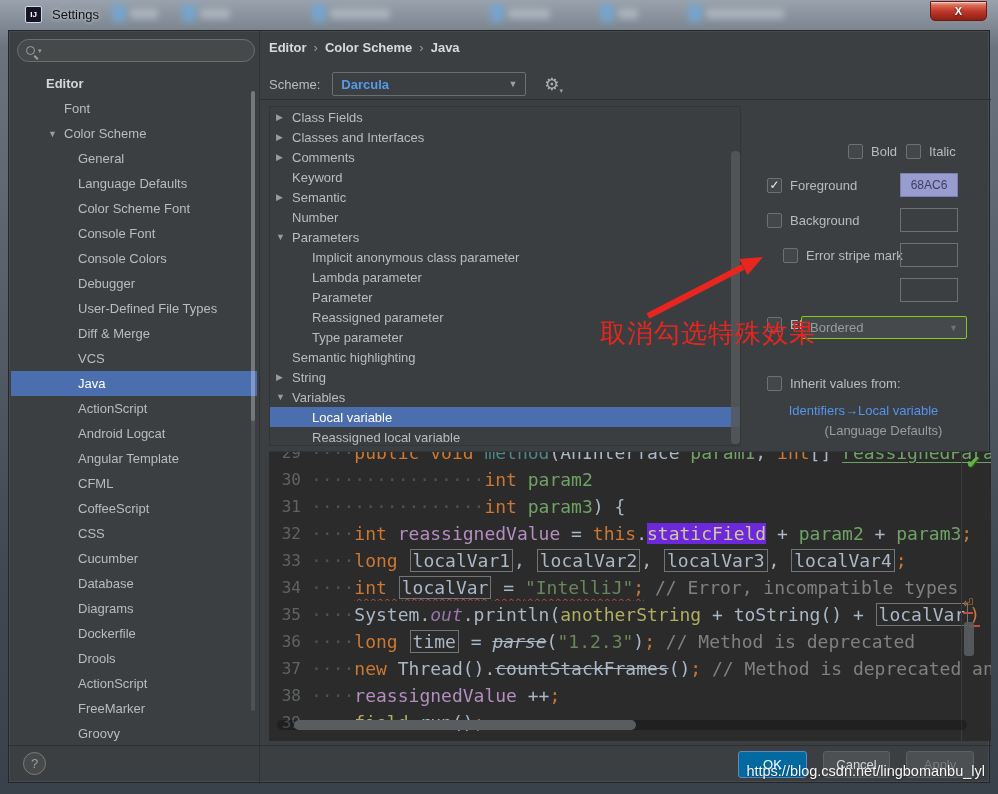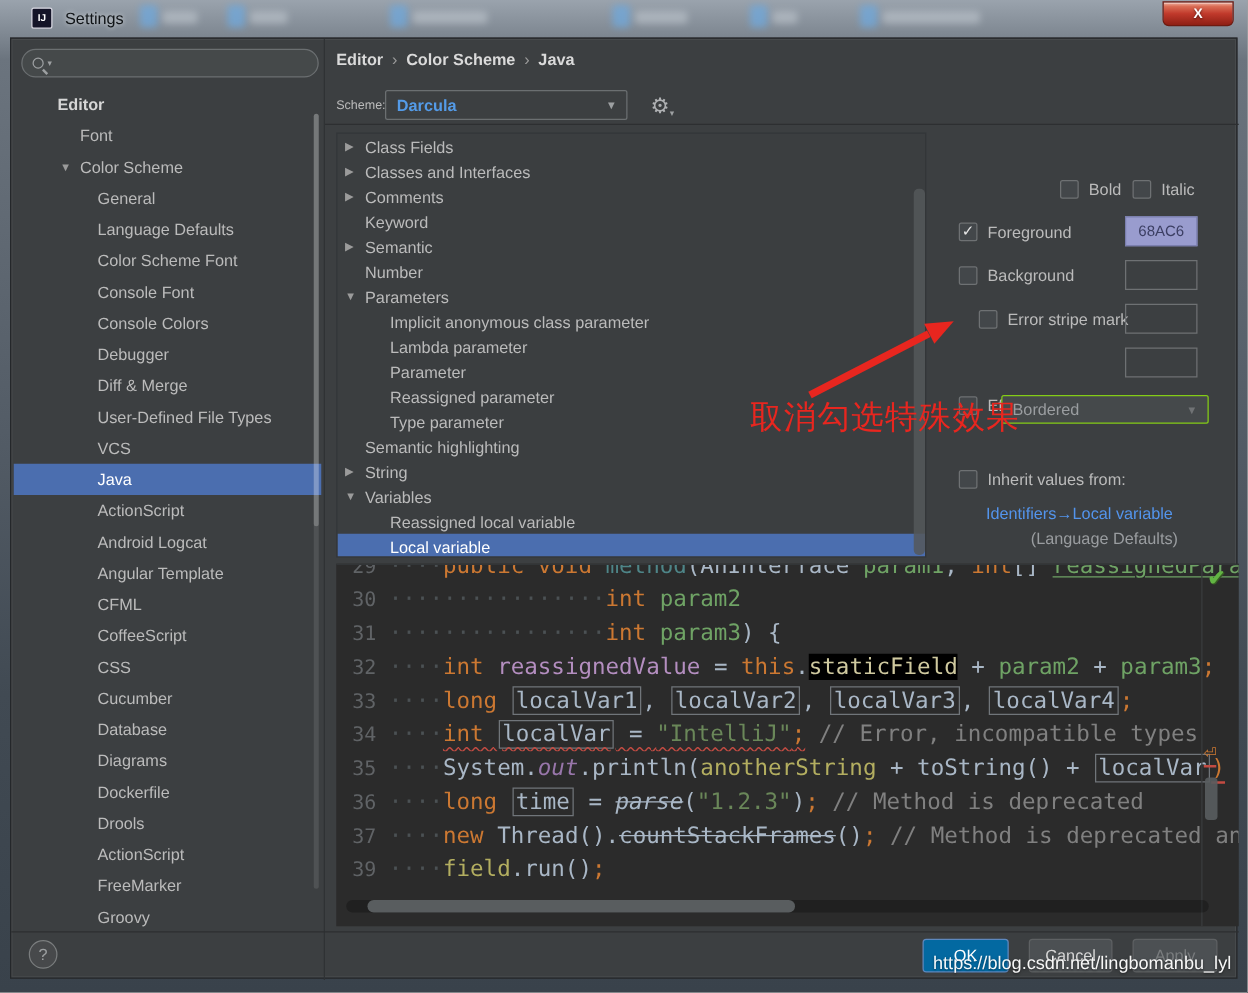--- a/index.html
+++ b/index.html
@@ -42,21 +42,21 @@
   .sb-row.sel { background:#4b6eaf; color:#ffffff; }
   .sb-row .tri { position:absolute; left:37px; font-size:9px; color:#9b9b9b; }
   .sb-scroll { position:absolute; left:242px; top:60px; width:4px; height:620px; background:rgba(255,255,255,.10); border-radius:2px; }
   .sb-thumb { position:absolute; left:242px; top:60px; width:4px; height:330px; background:rgba(255,255,255,.22); border-radius:2px; }
   .divider-v { position:absolute; left:250px; top:0; width:1px; height:753px; background:#2f3234; }
 
   
   .breadcrumb { position:absolute; left:260px; top:9px; font-size:13px; font-weight:bold; color:#dadada; }
   .breadcrumb .sep { color:#9b9b9b; font-weight:normal; padding:0 7px; }
   .scheme-row { position:absolute; left:260px; top:41px; display:flex; align-items:center; }
-  .scheme-label { color:#bbbbbb; font-size:10px; }
+  .scheme-label { color:#bbbbbb; font-size:13px; margin-right:12px; }
   .scheme-select { width:194px; height:24px; background:#3c3f41; border:1px solid #6b6f71; border-radius:2px;
                    display:flex; align-items:center; padding:0 8px; }
   .scheme-value { color:#549be8; font-weight:bold; font-size:13px; flex:1; }
   .dd-caret { color:#9da0a2; font-size:9px; }
   .gear { margin-left:18px; color:#afb1b3; font-size:17px; }
   .gear-caret { color:#9da0a2; font-size:7px; vertical-align:bottom; }
   .hr-top { position:absolute; left:251px; top:68px; width:731px; height:1px; background:#2d2f31; }
 
   
   .tree-panel { position:absolute; left:260px; top:75px; width:472px; height:340px; background:#3b3e40;
@@ -97,21 +97,21 @@
   .sg-ws { color:#4b5154; }
   .sg-kw { color:#cc7832; }
   .sg-pl { color:#a9b7c6; }
   .sg-prm { color:#6fa365; }
   .sg-str { color:#6a8759; }
   .sg-cmt { color:#808080; }
   .sg-pur { color:#b48ec0; }
   .sg-yel { color:#b3ae60; }
   .sg-teal { color:#4e8588; }
   .sg-semi { color:#cc7832; }
-  .sg-sf { background:#000000; color:#cfc99f; }
+  .sg-sf { background:#6d28d9; color:#cfc99f; }
   .sg-box { border:1px solid #70757a; padding:0 2px; margin:0 1px; }
   .sg-strike { text-decoration:line-through; }
   .sg-itl { font-style:italic; }
   .sg-out { font-style:italic; color:#9876aa; }
   .sg-wave { text-decoration-line:underline; text-decoration-style:wavy; text-decoration-color:#c34b42;
              text-decoration-thickness:1px; text-underline-offset:4px; }
   .sg-uln { text-decoration:underline; text-underline-offset:3px; }
   .sg-wrap { color:#cc7832; border-bottom:2px solid #c34b42; }
   .stripe-line { position:absolute; left:692px; top:0; width:1px; height:290px; background:#3a3d3e; }
   .green-check { position:absolute; left:697px; top:0px; color:#62b543; font-size:17px; font-weight:bold;
@@ -187,24 +187,24 @@
         <div class="sb-row lvl2">
           <span>Console Font</span>
         </div>
         <div class="sb-row lvl2">
           <span>Console Colors</span>
         </div>
         <div class="sb-row lvl2">
           <span>Debugger</span>
         </div>
         <div class="sb-row lvl2">
+          <span>User-Defined File Types</span>
+        </div>
+        <div class="sb-row lvl2">
           <span>Diff &amp; Merge</span>
-        </div>
-        <div class="sb-row lvl2">
-          <span>User-Defined File Types</span>
         </div>
         <div class="sb-row lvl2">
           <span>VCS</span>
         </div>
         <div class="sb-row lvl2 sel">
           <span>Java</span>
         </div>
         <div class="sb-row lvl2">
           <span>ActionScript</span>
         </div>
@@ -309,25 +309,25 @@
           <span>Semantic highlighting</span>
         </div>
         <div class="tr-row lvl0">
           <span class="tri">▶</span>
           <span>String</span>
         </div>
         <div class="tr-row lvl0">
           <span class="tri">▼</span>
           <span>Variables</span>
         </div>
-        <div class="tr-row lvl1">
-          <span>Reassigned local variable</span>
-        </div>
         <div class="tr-row lvl1 sel">
           <span>Local variable</span>
+        </div>
+        <div class="tr-row lvl1">
+          <span>Reassigned local variable</span>
         </div>
       </div>
     <div class="tree-scroll"></div>
 
     <div class="attrs">
       <div class="attr-row" style="left:97px; top:38px;">
         <span class="cb"></span>
         <span>Bold</span>
       </div>
       <div class="attr-row" style="left:155px; top:38px;">
@@ -376,20 +376,21 @@
       <div class="ed-lines">
           <div class="ed-row"><span class="gutter">29</span><span class="code"><span class="sg-ws">····</span><span class="sg-kw">public </span><span class="sg-kw">void </span><span class="sg-teal">method</span><span class="sg-pl">(AnInterface </span><span class="sg-prm">param1</span><span class="sg-pl">, </span><span class="sg-kw">int</span><span class="sg-pl">[] </span><span class="sg-prm sg-uln">reassignedParam</span></span></div>
           <div class="ed-row"><span class="gutter">30</span><span class="code"><span class="sg-ws">················</span><span class="sg-kw">int </span><span class="sg-prm">param2</span></span></div>
           <div class="ed-row"><span class="gutter">31</span><span class="code"><span class="sg-ws">················</span><span class="sg-kw">int </span><span class="sg-prm">param3</span><span class="sg-pl">) {</span></span></div>
           <div class="ed-row"><span class="gutter">32</span><span class="code"><span class="sg-ws">····</span><span class="sg-kw">int </span><span class="sg-pur">reassignedValue</span><span class="sg-pl"> = </span><span class="sg-kw">this</span><span class="sg-pl">.</span><span class="sg-sf">staticField</span><span class="sg-pl"> + </span><span class="sg-prm">param2</span><span class="sg-pl"> + </span><span class="sg-prm">param3</span><span class="sg-semi">;</span></span></div>
           <div class="ed-row"><span class="gutter">33</span><span class="code"><span class="sg-ws">····</span><span class="sg-kw">long </span><span class="sg-box">localVar1</span><span class="sg-pl">, </span><span class="sg-box">localVar2</span><span class="sg-pl">, </span><span class="sg-box">localVar3</span><span class="sg-pl">, </span><span class="sg-box">localVar4</span><span class="sg-semi">;</span></span></div>
           <div class="ed-row"><span class="gutter">34</span><span class="code"><span class="sg-ws">····</span><span class="sg-kw sg-wave">int </span><span class="sg-box sg-wave">localVar</span><span class="sg-pl sg-wave"> = </span><span class="sg-str sg-wave">"IntelliJ"</span><span class="sg-semi sg-wave">;</span><span class="sg-pl"> </span><span class="sg-cmt">// Error, incompatible types</span></span></div>
           <div class="ed-row"><span class="gutter">35</span><span class="code"><span class="sg-ws">····</span><span class="sg-pl">System.</span><span class="sg-out">out</span><span class="sg-pl">.println(</span><span class="sg-yel">anotherString</span><span class="sg-pl"> + </span><span class="sg-pl">toString() + </span><span class="sg-box">localVar</span><span class="sg-wrap">)</span></span></div>
           <div class="ed-row"><span class="gutter">36</span><span class="code"><span class="sg-ws">····</span><span class="sg-kw">long </span><span class="sg-box">time</span><span class="sg-pl"> = </span><span class="sg-pl sg-strike sg-itl">parse</span><span class="sg-pl">(</span><span class="sg-str">"1.2.3"</span><span class="sg-pl">)</span><span class="sg-semi">;</span><span class="sg-pl"> </span><span class="sg-cmt">// Method is deprecated</span></span></div>
           <div class="ed-row"><span class="gutter">37</span><span class="code"><span class="sg-ws">····</span><span class="sg-kw">new </span><span class="sg-pl">Thread().</span><span class="sg-pl sg-strike">countStackFrames</span><span class="sg-pl">()</span><span class="sg-semi">;</span><span class="sg-pl"> </span><span class="sg-cmt">// Method is deprecated and</span></span></div>
+          <div class="ed-row"><span class="gutter">38</span><span class="code"><span class="sg-ws">····</span><span class="sg-pur">reassignedValue </span><span class="sg-pl">++</span><span class="sg-semi">;</span></span></div>
           <div class="ed-row"><span class="gutter">39</span><span class="code"><span class="sg-ws">····</span><span class="sg-yel">field</span><span class="sg-pl">.run()</span><span class="sg-semi">;</span></span></div>
         </div>
       <div class="stripe-line"></div>
       <div class="green-check">✔</div>
       <div class="wrap-mark">⏎</div>
       <div class="v-thumb"></div>
       <div class="h-track"></div>
       <div class="h-thumb"></div>
     </div>
 

